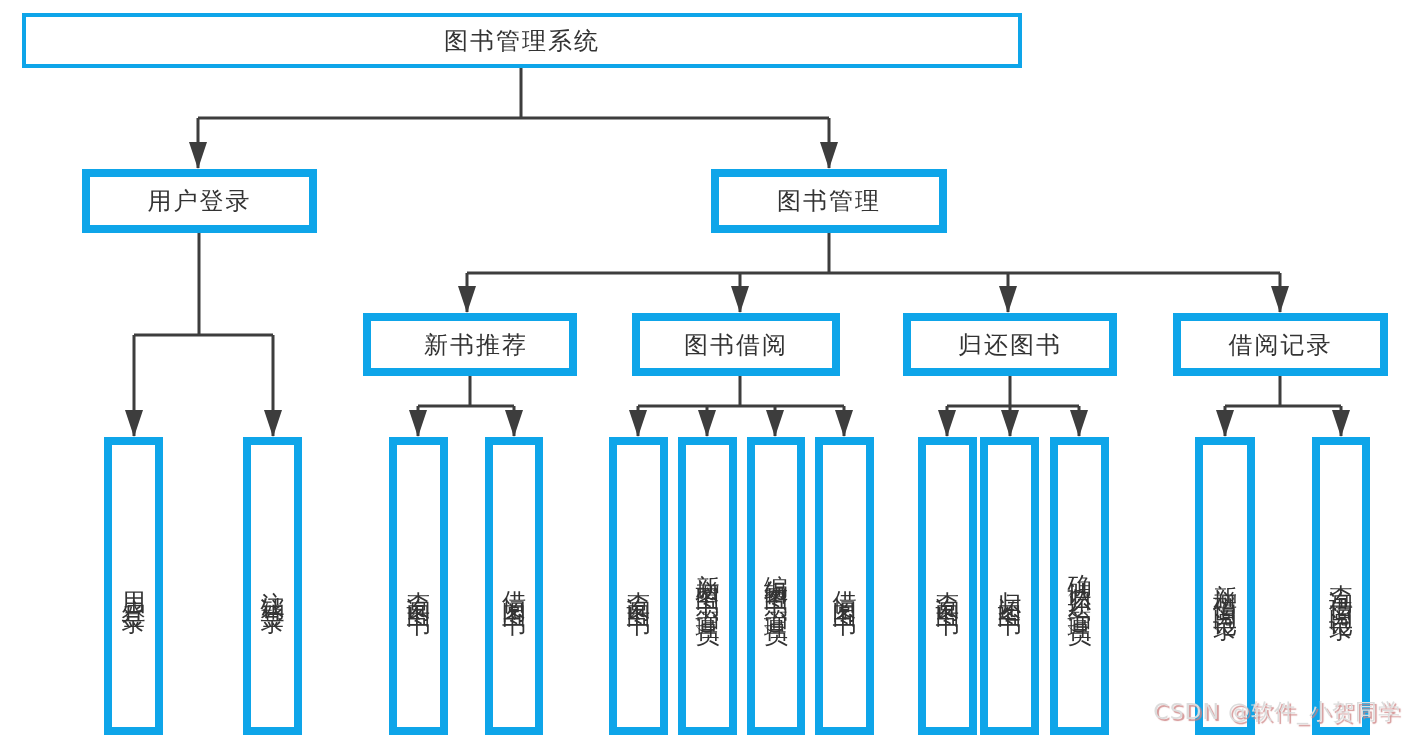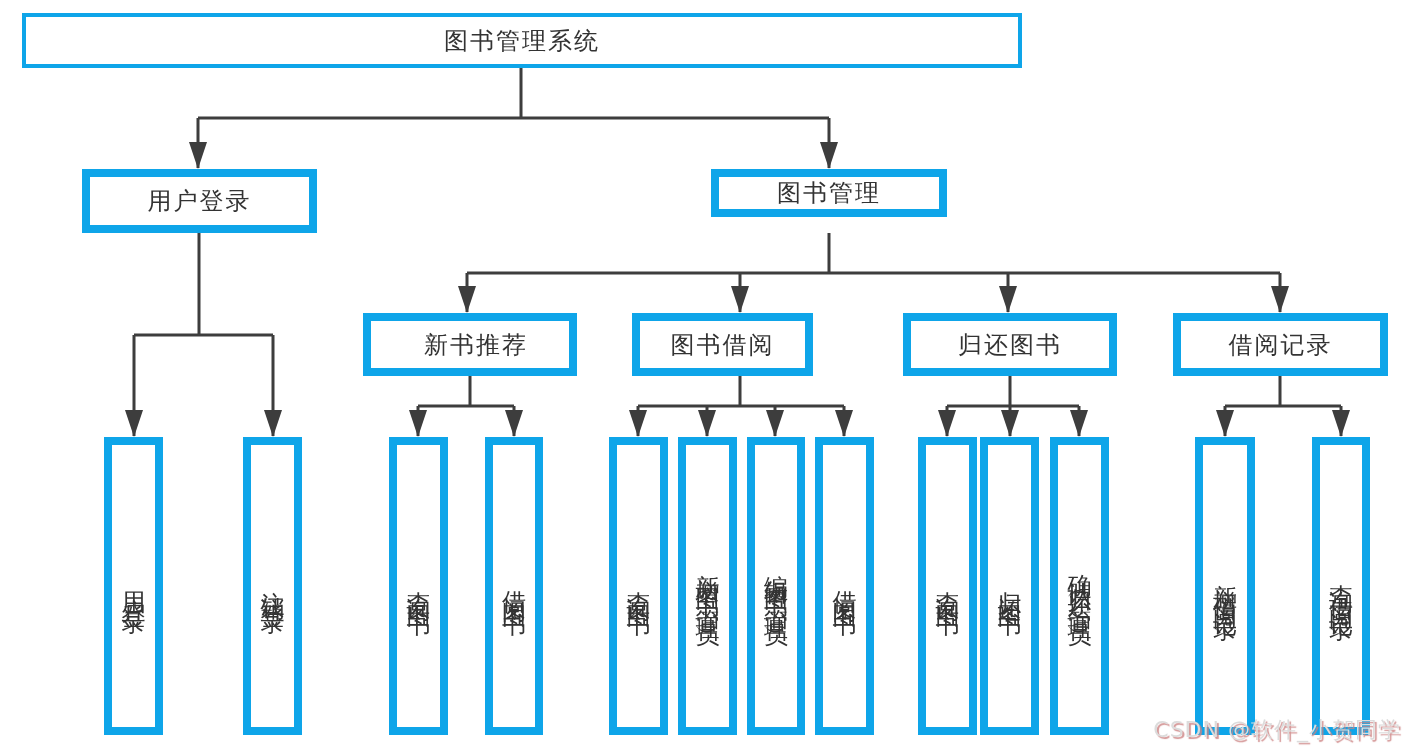--- a/index.html
+++ b/index.html
@@ -35,21 +35,21 @@
     writing-mode: vertical-rl;
     text-orientation: mixed;
     font-size: 24px;
     letter-spacing: 7px;
     line-height: 1;
   }
   .v-node span { display: block; }
   .watermark {
     position: absolute;
     right: 4px;
-    bottom: 2px;
+    bottom: 20px;
     font-size: 22px;
     letter-spacing: 1px;
     color: #dcdcdc;
     text-shadow: 2px 2px 1px rgba(204, 130, 130, 0.85);
     white-space: nowrap;
   }
 </style>
 </head>
 <body>
 
@@ -95,28 +95,28 @@
     </g>
   </svg>
 
   <div class="node h-node" style="left:22px; top:13px; width:1000px; height:55px; border-width:4px;">
     <span>图书管理系统</span>
   </div>
 
   <div class="node h-node" style="left:82px; top:169px; width:235px; height:64px;">
     <span>用户登录</span>
   </div>
-  <div class="node h-node" style="left:711px; top:169px; width:236px; height:48px;">
+  <div class="node h-node" style="left:711px; top:169px; width:236px; height:64px;">
     <span>图书管理</span>
   </div>
 
   <div class="node h-node" style="left:363px; top:313px; width:214px; height:63px;padding-left:12px;">
     <span>新书推荐</span>
   </div>
-  <div class="node h-node" style="left:632px; top:313px; width:181px; height:63px;">
+  <div class="node h-node" style="left:632px; top:313px; width:208px; height:63px;">
     <span>图书借阅</span>
   </div>
   <div class="node h-node" style="left:903px; top:313px; width:214px; height:63px;">
     <span>归还图书</span>
   </div>
   <div class="node h-node" style="left:1173px; top:313px; width:215px; height:63px;">
     <span>借阅记录</span>
   </div>
 
   <div class="node v-node" style="left:104px; top:437px; width:59px; height:298px;">

